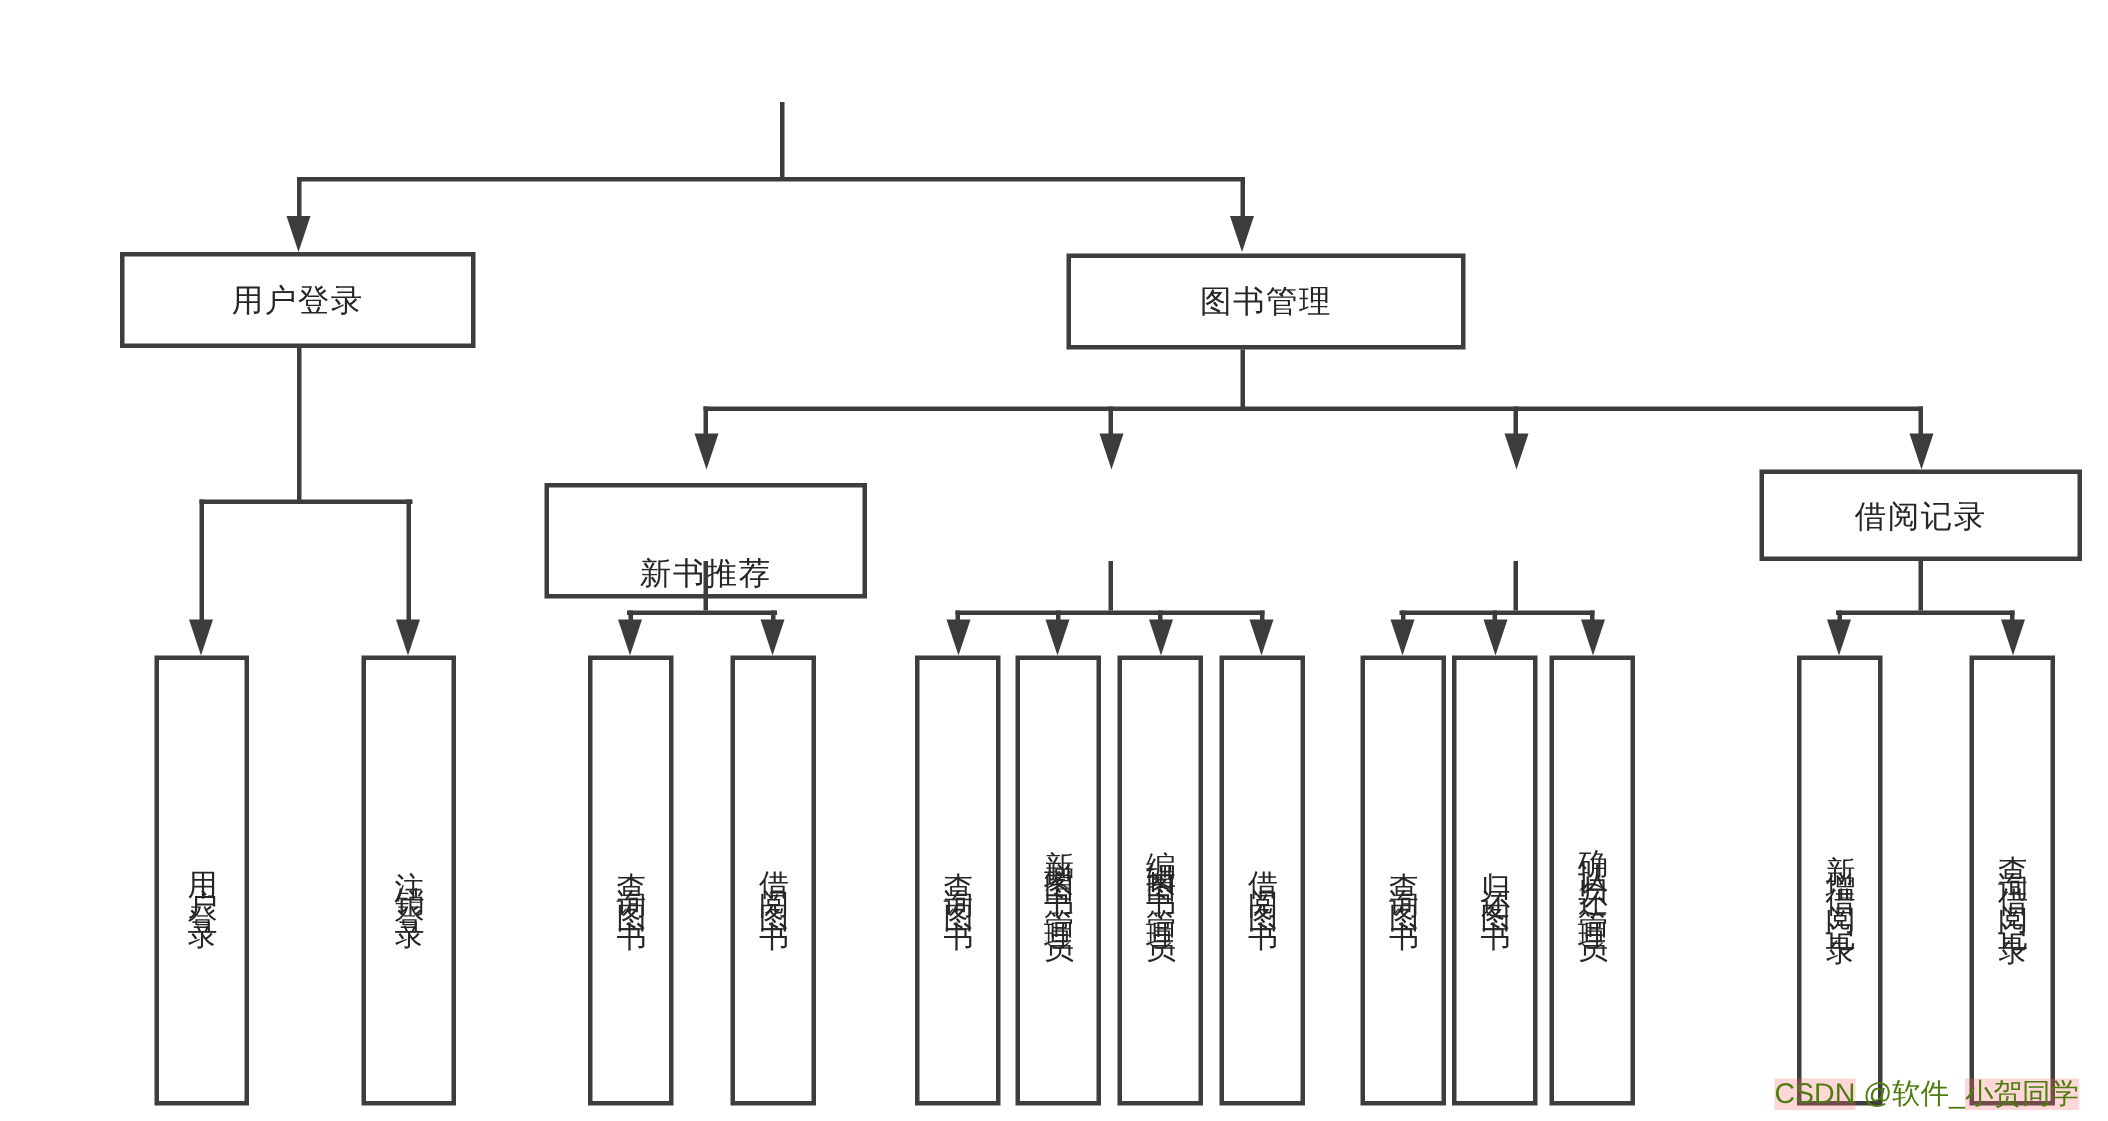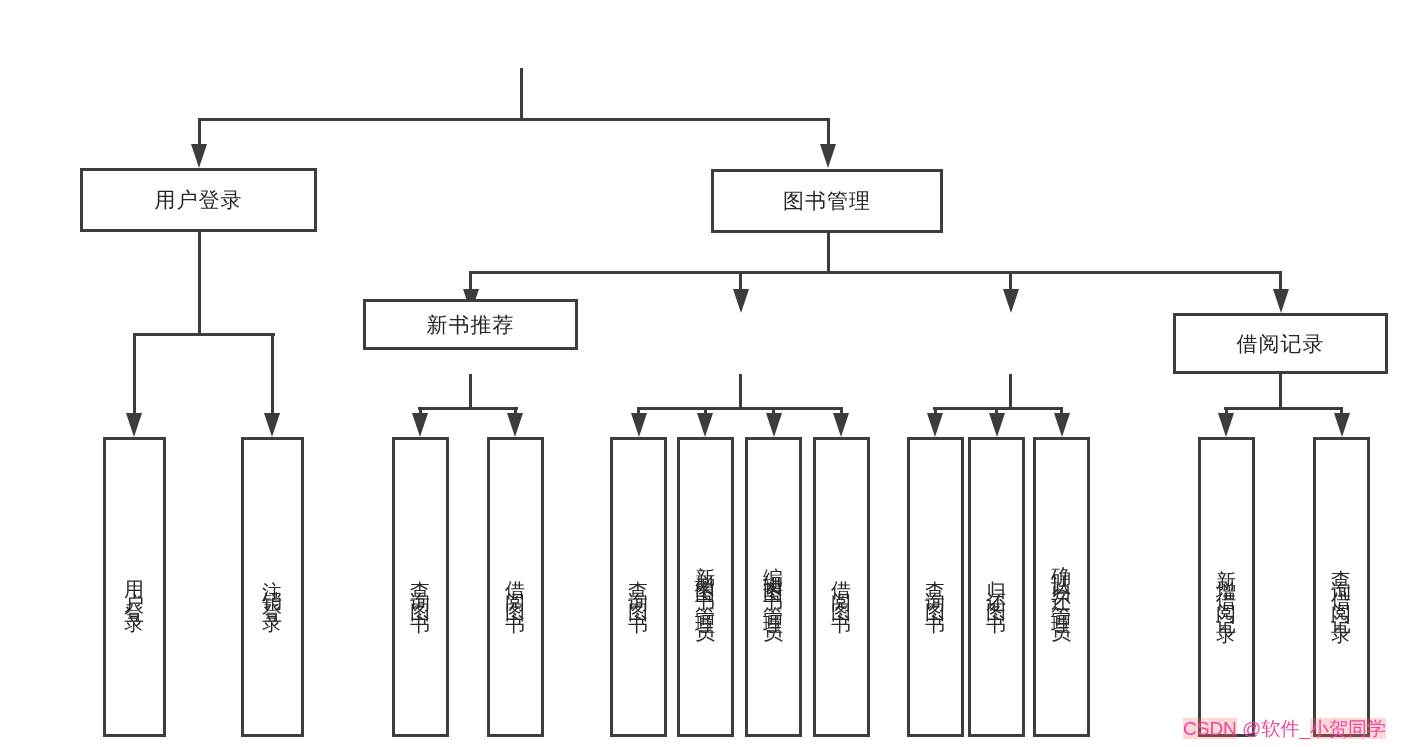--- a/index.html
+++ b/index.html
@@ -20,41 +20,41 @@
   .leaf.tight .lbl{letter-spacing:8px;}
   .vline{position:absolute;width:3px;background:#3c3c3c;}
   .hline{position:absolute;height:3px;background:#3c3c3c;}
   .arr{
     position:absolute;width:0;height:0;
     border-left:8px solid transparent;border-right:8px solid transparent;
     border-top:24px solid #3c3c3c;
   }
   .watermark{
     position:absolute;left:1183px;top:716px;z-index:5;
-    font-size:19px;color:#ec4899;white-space:nowrap;
+    font-size:19px;color:#4d7c0f;white-space:nowrap;
   }
   .wm-hl{background:rgba(255,110,120,0.28);}
 </style>
 </head>
 <body>
 
 <div id="canvas">
 
 
   <div class="vline" style="left:520px;top:68px;height:50px;"></div>
   <div class="hline" style="left:198px;top:118px;width:632px;"></div>
   <div class="vline" style="left:198px;top:118px;height:28px;"></div>
   <div class="arr" style="left:191px;top:144px;"></div>
   <div class="vline" style="left:827px;top:118px;height:28px;"></div>
   <div class="arr" style="left:820px;top:144px;"></div>
 
   <div class="node" style="left:80px;top:168px;width:237px;height:64px;">
     <span class="lbl">用户登录</span>
   </div>
-  <div class="node" style="left:711px;top:169px;width:232px;height:64px;">
+  <div class="node" style="left:711px;top:169px;width:266px;height:64px;">
     <span class="lbl">图书管理</span>
   </div>
 
   <div class="vline" style="left:198px;top:232px;height:104px;"></div>
   <div class="hline" style="left:133px;top:333px;width:142px;"></div>
   <div class="vline" style="left:133px;top:333px;height:82px;"></div>
   <div class="arr" style="left:126px;top:413px;"></div>
   <div class="vline" style="left:271px;top:333px;height:82px;"></div>
   <div class="arr" style="left:264px;top:413px;"></div>
 
@@ -62,21 +62,21 @@
   <div class="hline" style="left:469px;top:271px;width:813px;"></div>
   <div class="vline" style="left:469px;top:271px;height:20px;"></div>
   <div class="arr" style="left:463px;top:289px;"></div>
   <div class="vline" style="left:739px;top:271px;height:20px;"></div>
   <div class="arr" style="left:733px;top:289px;"></div>
   <div class="vline" style="left:1009px;top:271px;height:20px;"></div>
   <div class="arr" style="left:1003px;top:289px;"></div>
   <div class="vline" style="left:1279px;top:271px;height:20px;"></div>
   <div class="arr" style="left:1273px;top:289px;"></div>
 
-  <div class="node" style="left:363px;top:299px;width:215px;height:51px;">
+  <div class="node" style="left:363px;top:322px;width:215px;height:77px;align-items:flex-end;">
     <span class="lbl">新书推荐</span>
   </div>
   <div class="node" style="left:1173px;top:313px;width:215px;height:61px;font-family:Liberation Mono, monospace;">
     <span class="lbl">借阅记录</span>
   </div>
 
   <div class="vline" style="left:469px;top:374px;height:33px;"></div>
   <div class="hline" style="left:418px;top:407px;width:100px;"></div>
   <div class="vline" style="left:419px;top:407px;height:8px;"></div>
   <div class="arr" style="left:412px;top:413px;"></div>

